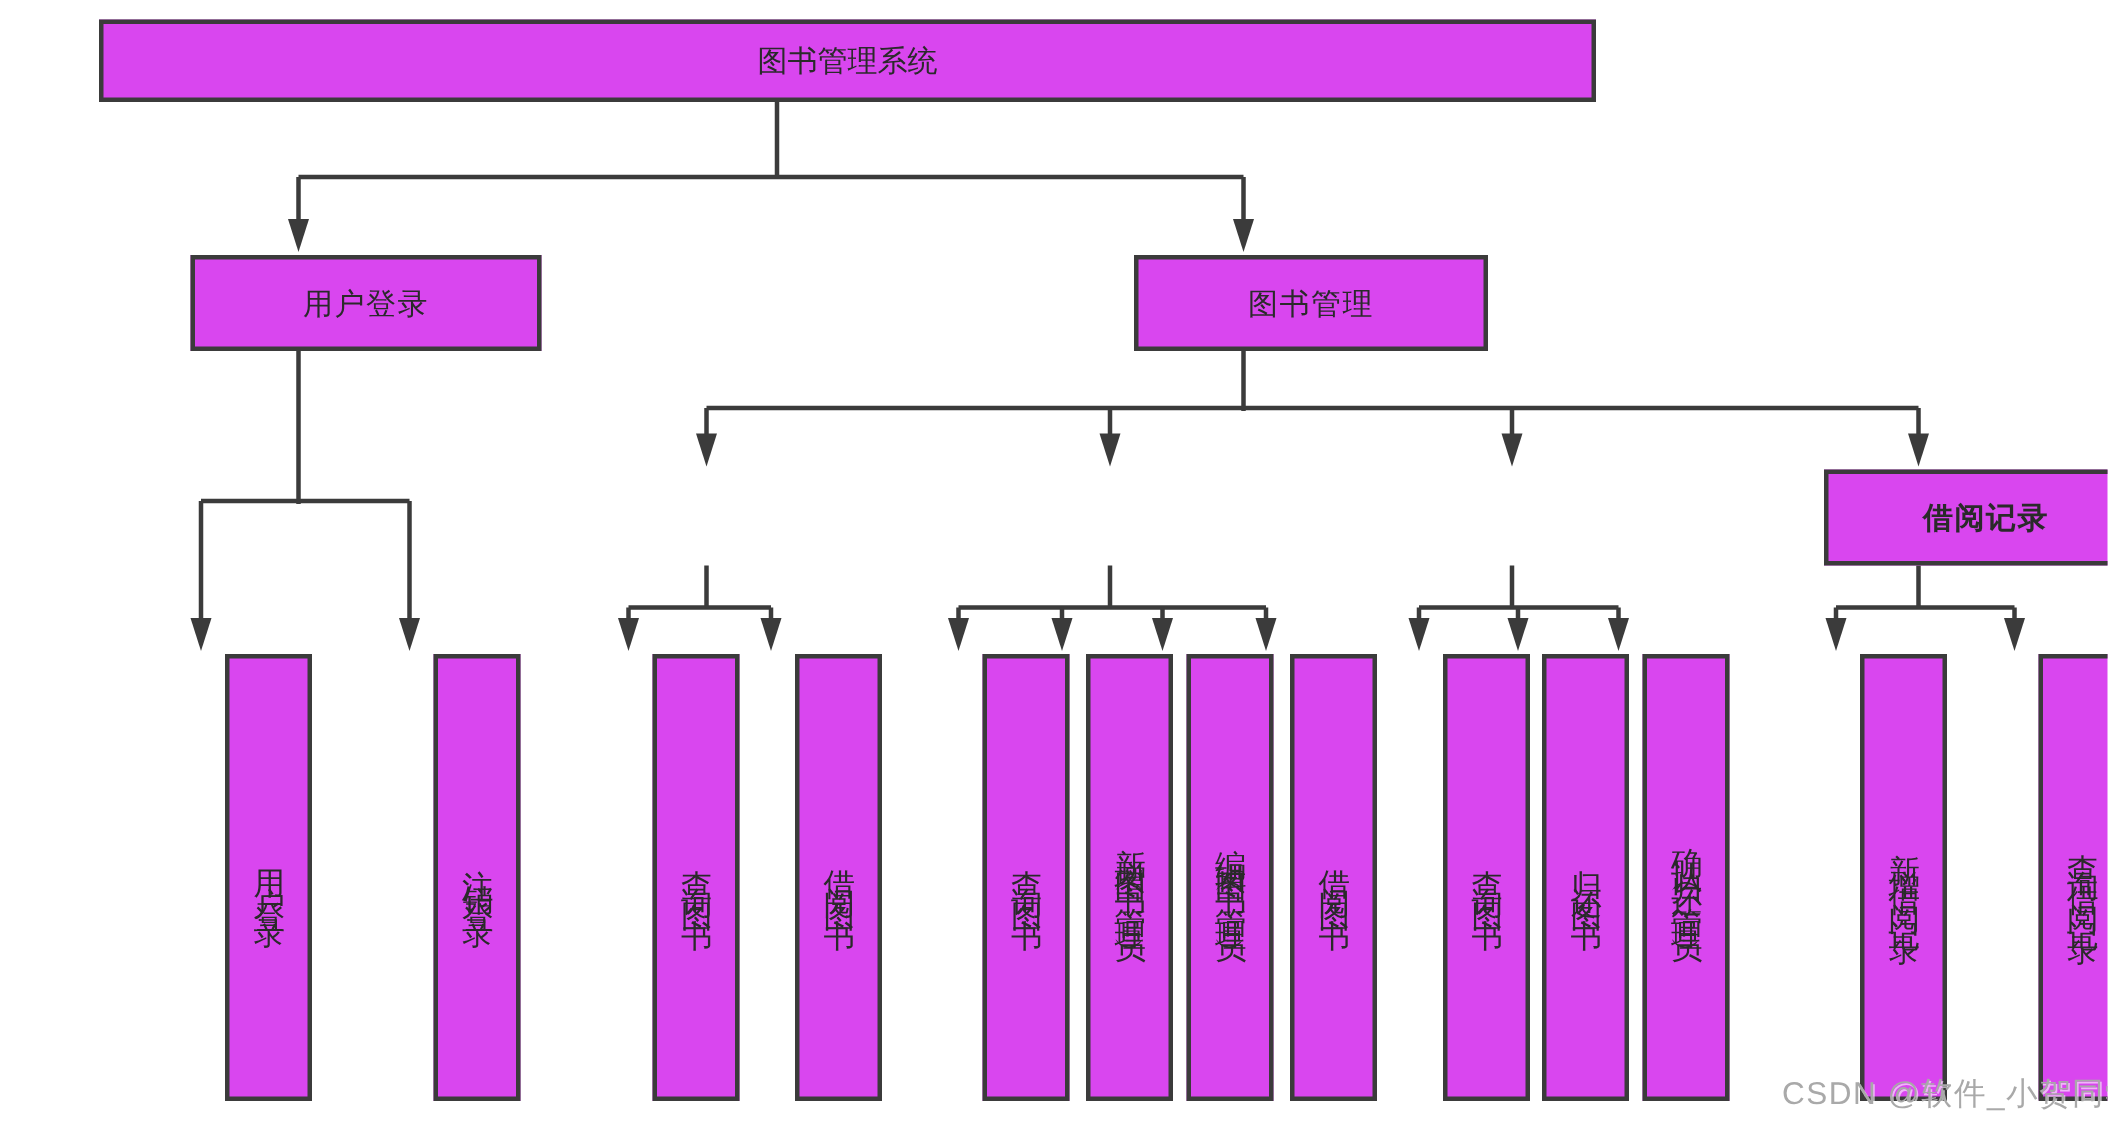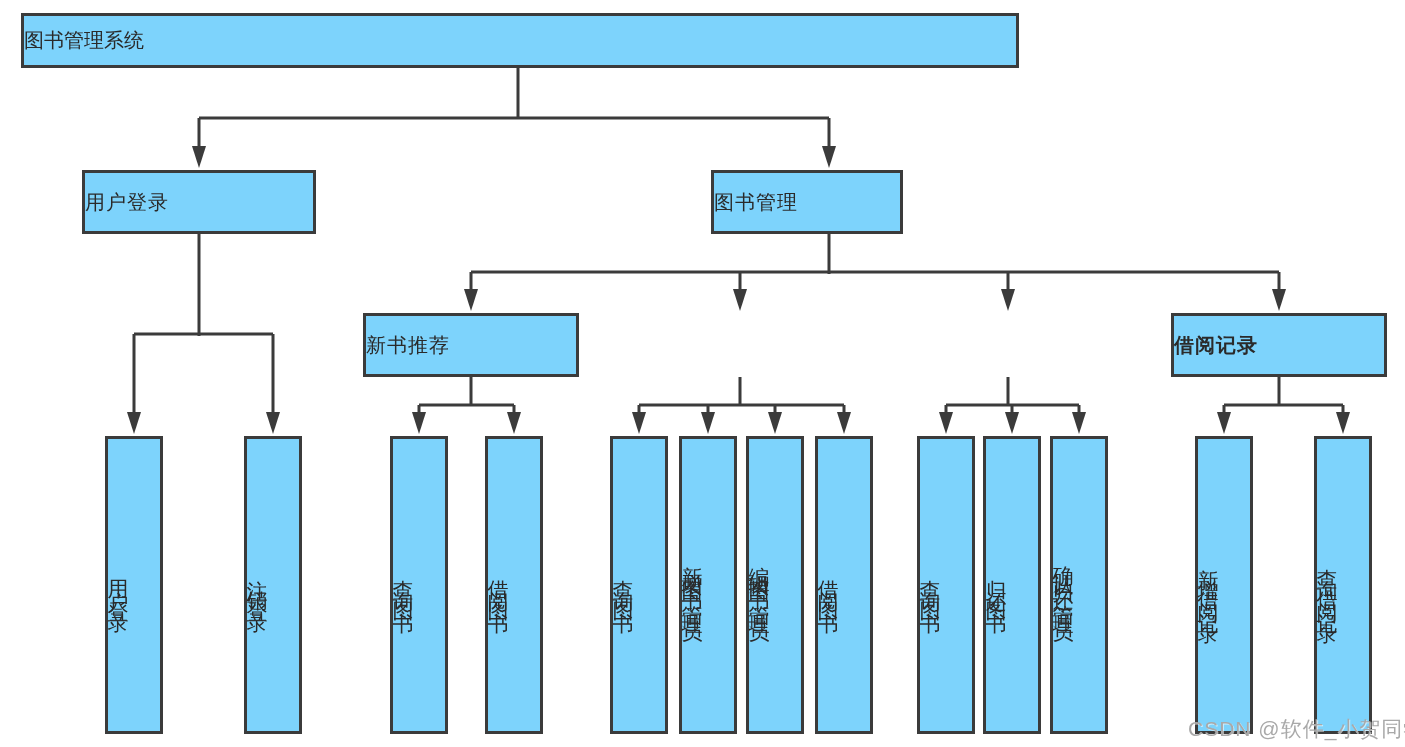--- a/index.html
+++ b/index.html
@@ -23,26 +23,28 @@
   .connector-layer {
     position: absolute; left: 0; top: 0;
     width: 1405px; height: 747px;
     color: var(--line);
     z-index: 1;
   }
   .connector-layer path { stroke: currentColor; stroke-width: 3; fill: none; }
   .connector-layer polygon { fill: currentColor; stroke: none; }
   .node {
     position: absolute;
-    background: #7dd3fc;
+    background: #d946ef;
     border: 3px solid var(--line);
     display: flex;
     align-items: center;
+    justify-content: center;
     color: var(--text);
     z-index: 2;
+    margin-left: 45px;
   }
   .hbox { font-size: 20px; letter-spacing: 1px; }
   .root-box { font-size: 20px; }
   .leaf {
     top: 436px; width: 58px; height: 298px;
   }
   .leaf .vtext {
     writing-mode: vertical-rl;
     text-orientation: mixed;
     font-size: 21px;
@@ -102,27 +104,24 @@
     <polygon points="1343,434 1336,412 1350,412"></polygon>
   </svg>
 
   <div class="node root-box" style="left:21px; top:13px; width:998px; height:55px;">
     <span>图书管理系统</span>
   </div>
 
   <div class="node hbox" style="left:82px; top:170px; width:234px; height:64px;">
     <span>用户登录</span>
   </div>
-  <div class="node hbox" style="left:711px; top:170px; width:192px; height:64px;">
+  <div class="node hbox" style="left:711px; top:170px; width:236px; height:64px;">
     <span>图书管理</span>
   </div>
 
-  <div class="node hbox" style="left:363px; top:313px; width:216px; height:64px;">
-    <span>新书推荐</span>
-  </div>
   <div class="node hbox" style="left:1171px; top:313px; width:216px; height:64px;font-weight:bold;">
     <span>借阅记录</span>
   </div>
 
   <div class="node leaf" style="left:105px;">
     <span class="vtext">用户登录</span>
   </div>
   <div class="node leaf" style="left:244px;">
     <span class="vtext">注销登录</span>
   </div>

